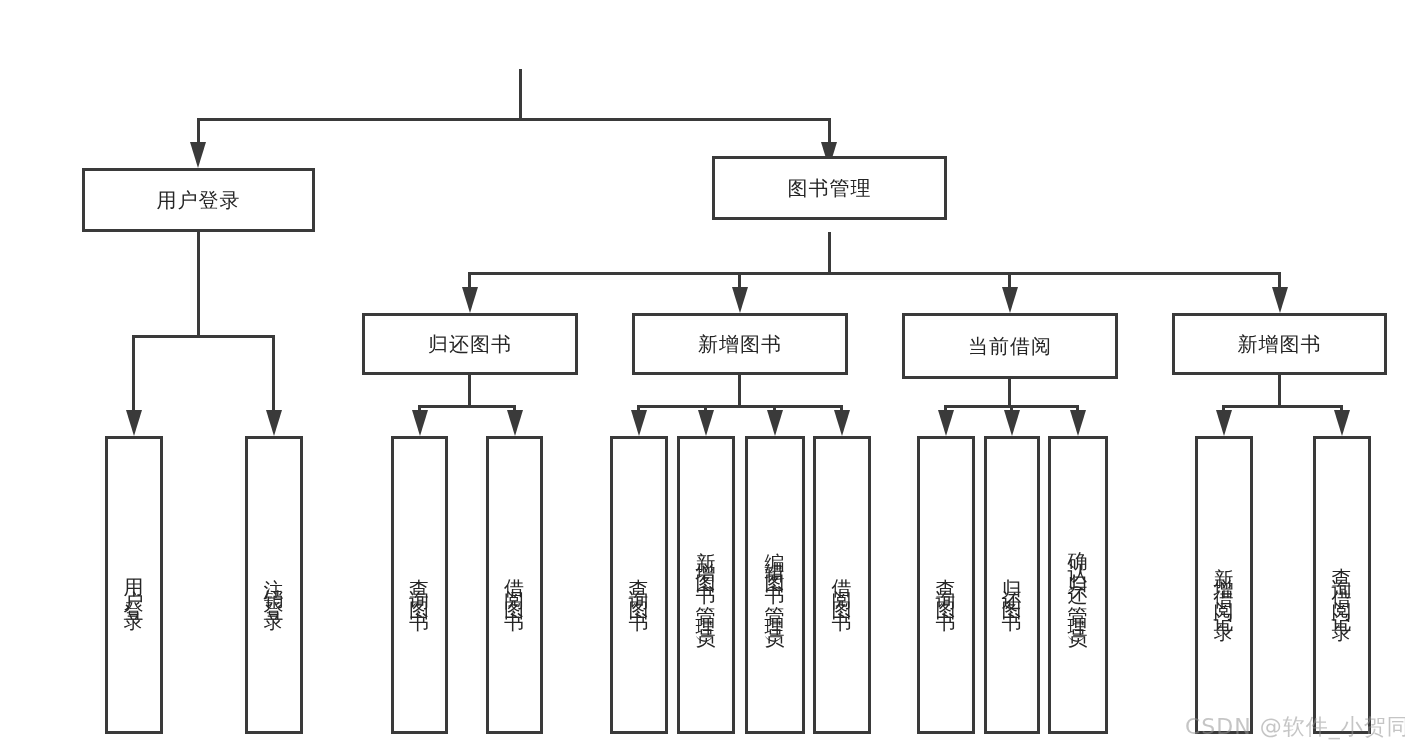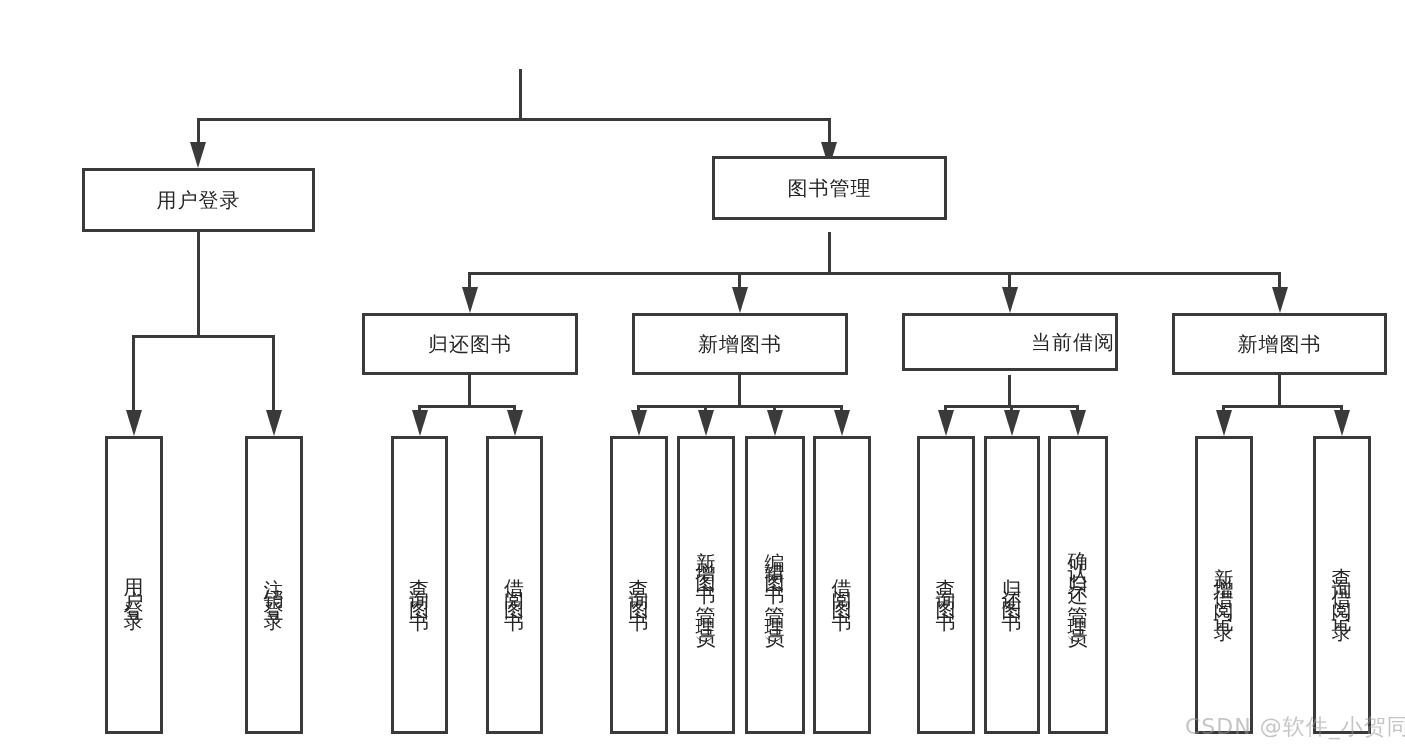--- a/index.html
+++ b/index.html
@@ -98,21 +98,21 @@
   <div class="arrow" style="left:1002px;top:287px;"></div>
   <div class="vline" style="left:1278px;top:272px;height:17px;"></div>
   <div class="arrow" style="left:1272px;top:287px;"></div>
 
   <div class="box" style="left:362px;top:313px;width:216px;height:62px;">
     <span>归还图书</span>
   </div>
   <div class="box" style="left:632px;top:313px;width:216px;height:62px;">
     <span>新增图书</span>
   </div>
-  <div class="box" style="left:902px;top:313px;width:216px;height:58px;justify-content:flex-end;">
+  <div class="box" style="left:902px;top:313px;width:216px;height:66px;">
     <span>当前借阅</span>
   </div>
   <div class="box" style="left:1172px;top:313px;width:215px;height:62px;">
     <span>新增图书</span>
   </div>
 
   <div class="vline" style="left:468px;top:375px;height:33px;"></div>
   <div class="hline" style="left:418px;top:405px;width:98px;"></div>
   <div class="vline" style="left:418px;top:405px;height:10px;"></div>
   <div class="arrow" style="left:412px;top:410px;"></div>

